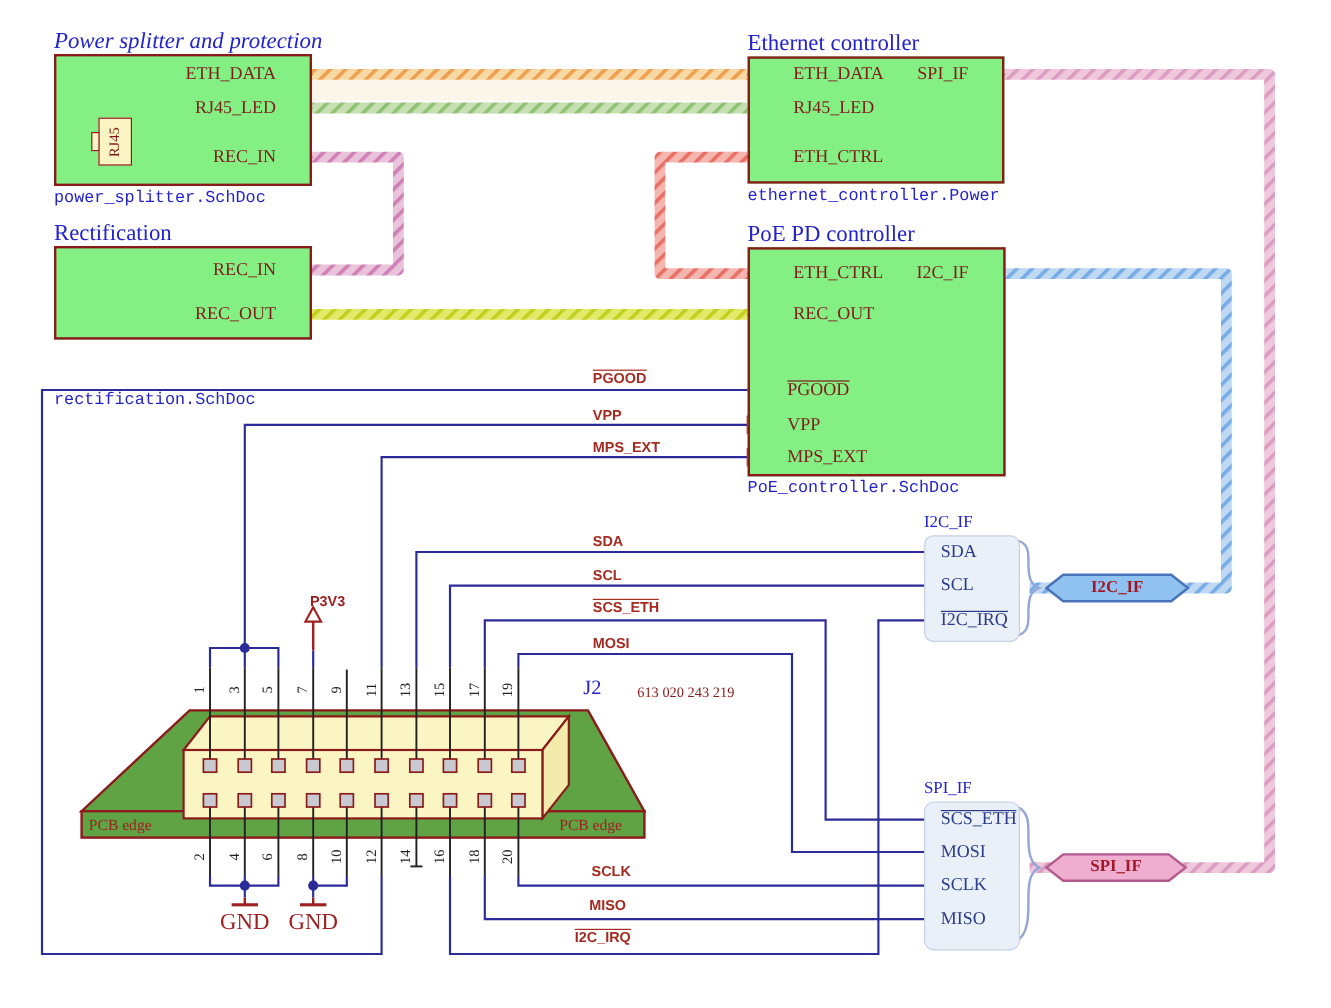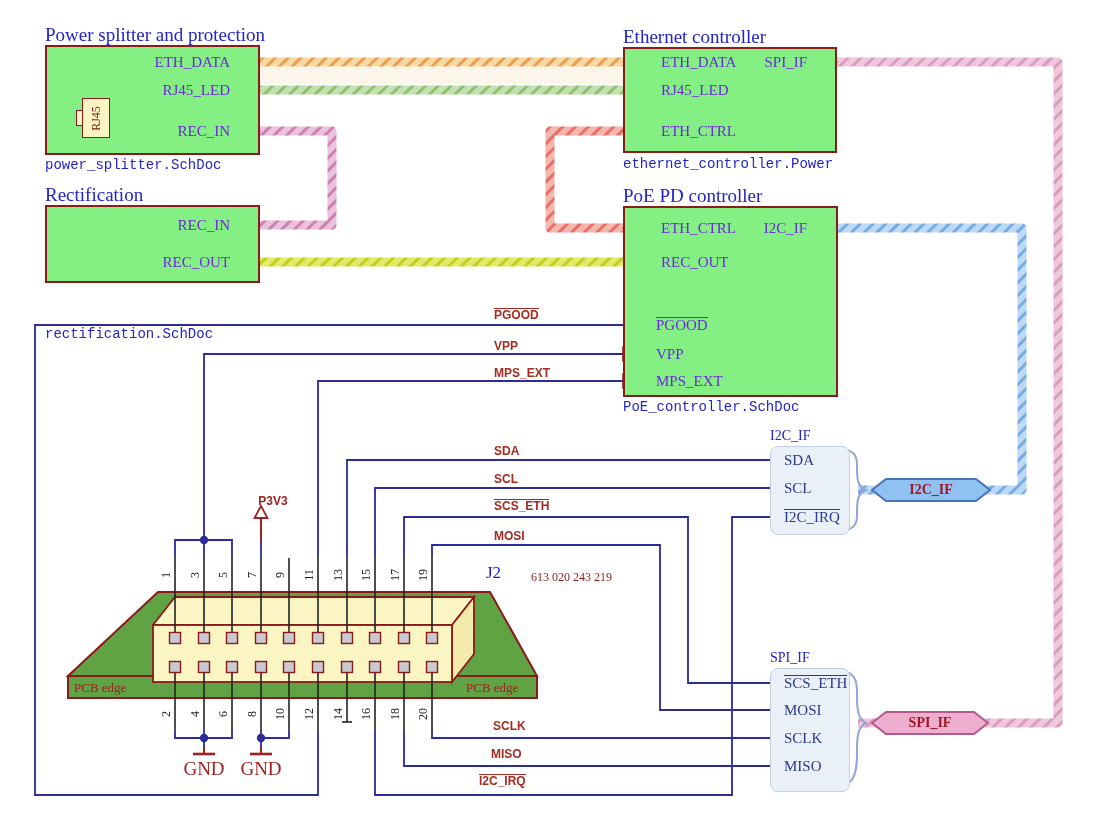--- a/index.html
+++ b/index.html
@@ -2,21 +2,21 @@
 <html><head>
 <meta charset="utf-8">
 <style>
   html,body{margin:0;padding:0;background:#ffffff;}
   #canvas{position:relative;width:1109px;height:840px;background:#ffffff;overflow:hidden;
           font-family:"Liberation Serif",serif;}
   svg.layer{position:absolute;left:0;top:0;width:1109px;height:840px;}
   .t{position:absolute;white-space:nowrap;}
   .title{font-size:19px;color:#2323CC;}
   .file{font-size:14px;color:#2323CC;font-family:Liberation Mono, monospace;}
-  .portname{font-size:15px;color:#6d28d9;}
+  .portname{font-size:15px;color:#7f1d1d;}
   .ra{text-align:right;}
   .netlbl{font-family:"Liberation Sans",sans-serif;font-weight:bold;font-size:12px;color:#A52A20;}
   .entry{font-size:15px;color:#2A3A8C;}
   .ovl{display:inline-block;border-top:1.6px solid currentColor;padding-top:0px;line-height:1.05;}
   .htitle{font-size:14px;color:#2323CC;}
   .hexlbl{font-size:14px;font-weight:bold;color:#A01828;text-align:center;}
   .block{position:absolute;background:#84F084;border:2px solid #8B1A1A;box-sizing:border-box;}
   .hbox{position:absolute;background:#EAF0F7;border:1px solid #C6D0E4;border-radius:8px;}
   .pin{font-size:12px;color:#222;text-align:center;transform:rotate(-90deg);width:30px;height:14px;line-height:14px;}
   .gnd{font-size:19px;color:#9E2020;text-align:center;width:44px;}
@@ -200,21 +200,21 @@
 
   <div class="block" style="left:45px;top:45px;width:215px;height:110px;"></div>
   <div class="block" style="left:623px;top:47px;width:214px;height:106px;"></div>
   <div class="block" style="left:45px;top:205px;width:215px;height:78px;"></div>
   <div class="block" style="left:623px;top:206px;width:215px;height:191px;"></div>
 
   <div class="sub" style="left:82px;top:98px;width:28px;height:40px;"></div>
   <div class="sub" style="left:76px;top:110px;width:7px;height:16px;"></div>
   <div class="t subtxt" style="left:76px;top:111px;">RJ45</div>
 
-  <div class="t title" style="left:45px;top:24px;">Power splitter and protection</div>
+  <div class="t title" style="left:45px;top:24px;font-style:italic;">Power splitter and protection</div>
   <div class="t title" style="left:623px;top:26px;">Ethernet controller</div>
   <div class="t title" style="left:45px;top:184px;">Rectification</div>
   <div class="t title" style="left:623px;top:185px;">PoE PD controller</div>
 
   <div class="t file" style="left:45px;top:157px;">power_splitter.SchDoc</div>
   <div class="t file" style="left:623px;top:156px;">ethernet_controller.Power</div>
   <div class="t file" style="left:45px;top:286px;margin-top:40px;">rectification.SchDoc</div>
   <div class="t file" style="left:623px;top:399px;">PoE_controller.SchDoc</div>
 
   <div class="t portname ra" style="left:112px;top:54px;width:118px;">ETH_DATA</div>

